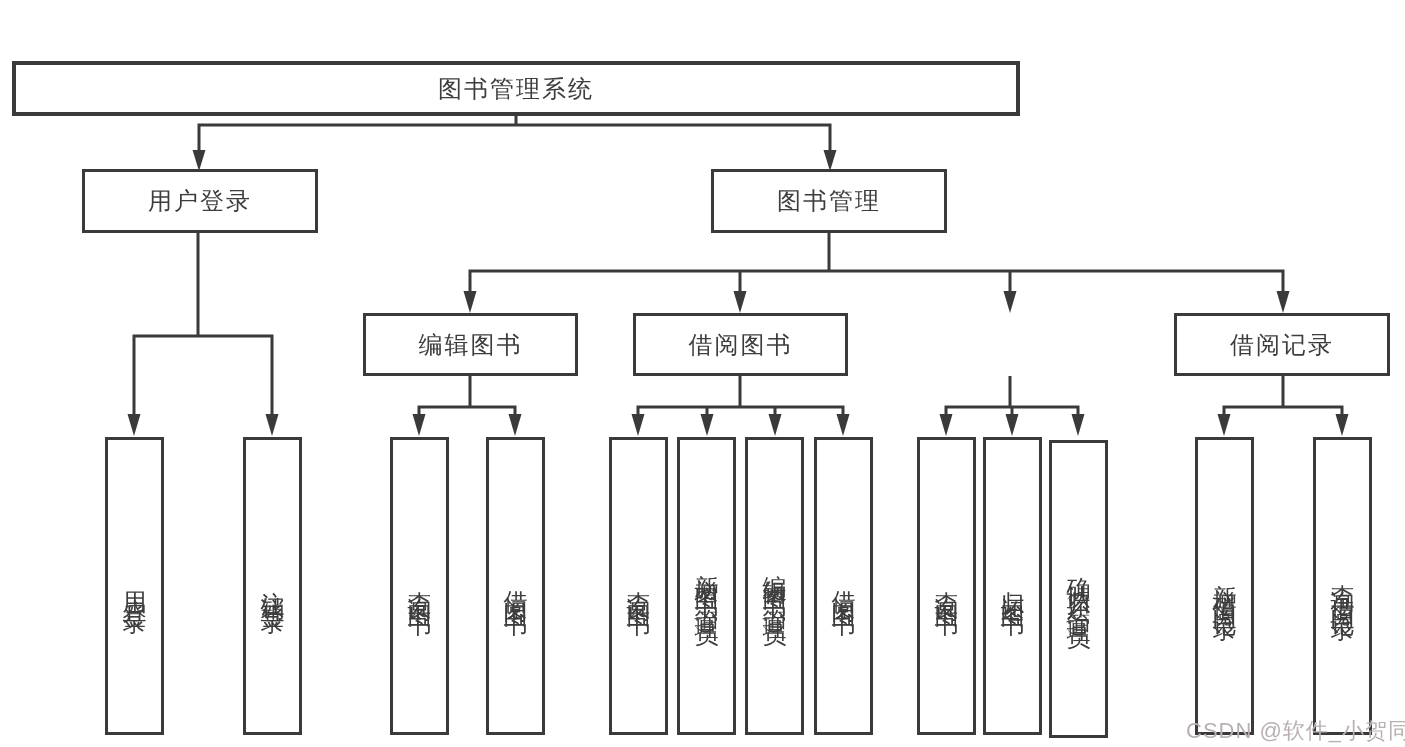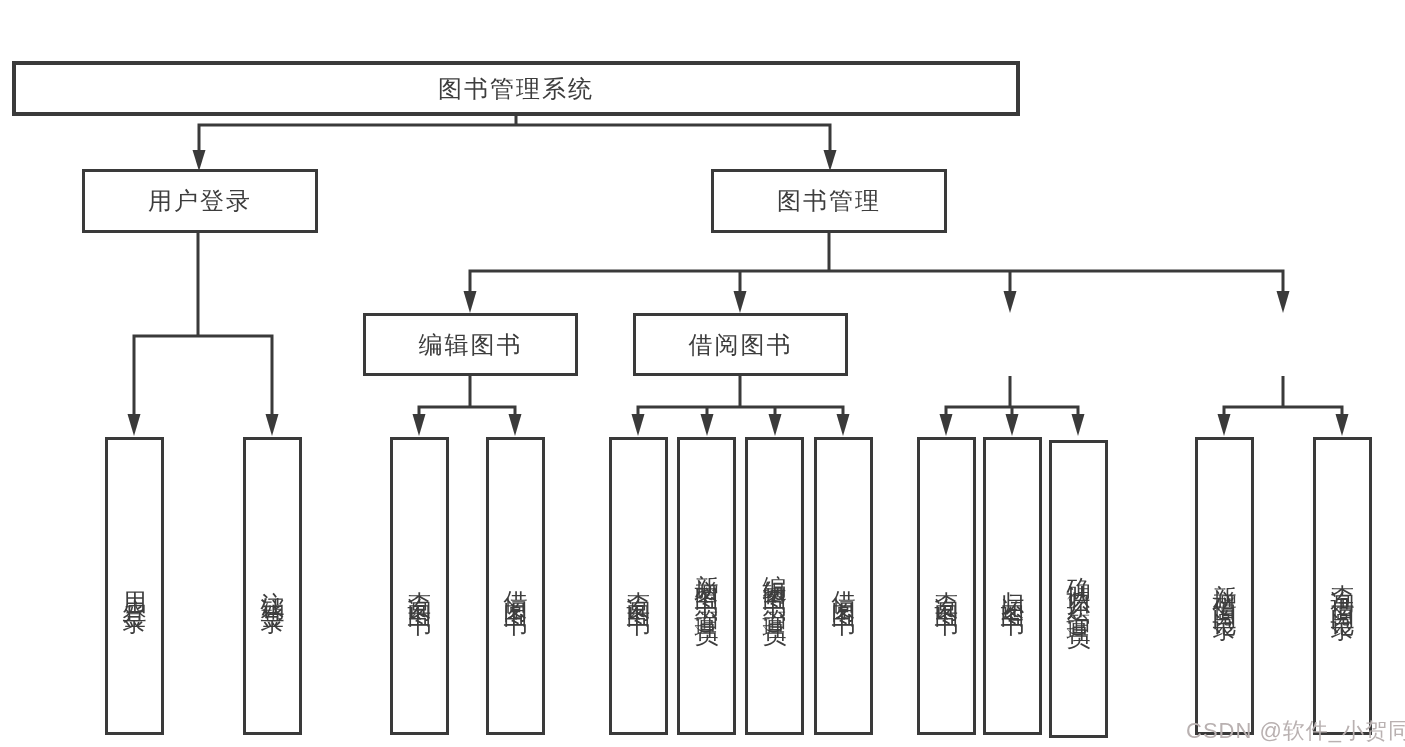--- a/index.html
+++ b/index.html
@@ -96,20 +96,21 @@
     </g>
   </svg>
 
   <div class="node hbox rootbox" style="left:12px;top:13px;width:1008px;height:55px">图书管理系统</div>
 
   <div class="node hbox" style="left:82px;top:169px;width:236px;height:64px">用户登录</div>
   <div class="node hbox" style="left:711px;top:169px;width:236px;height:64px">图书管理</div>
 
   <div class="node hbox" style="left:363px;top:313px;width:215px;height:63px">编辑图书</div>
   <div class="node hbox" style="left:633px;top:313px;width:215px;height:63px">借阅图书</div>
+  <div class="node hbox" style="left:1174px;top:313px;width:216px;height:63px">借阅记录</div>
 
   <div class="node vbox" style="left:105px;top:437px;width:59px;height:298px">用户登录</div>
   <div class="node vbox" style="left:243px;top:437px;width:59px;height:298px">注销登录</div>
 
   <div class="node vbox" style="left:390px;top:437px;width:59px;height:298px">查询图书</div>
   <div class="node vbox" style="left:486px;top:437px;width:59px;height:298px">借阅图书</div>
 
   <div class="node vbox" style="left:609px;top:437px;width:59px;height:298px">查询图书</div>
   <div class="node vbox" style="left:677px;top:437px;width:59px;height:298px">新增图书（管理员）</div>
   <div class="node vbox" style="left:745px;top:437px;width:59px;height:298px">编辑图书（管理员）</div>

